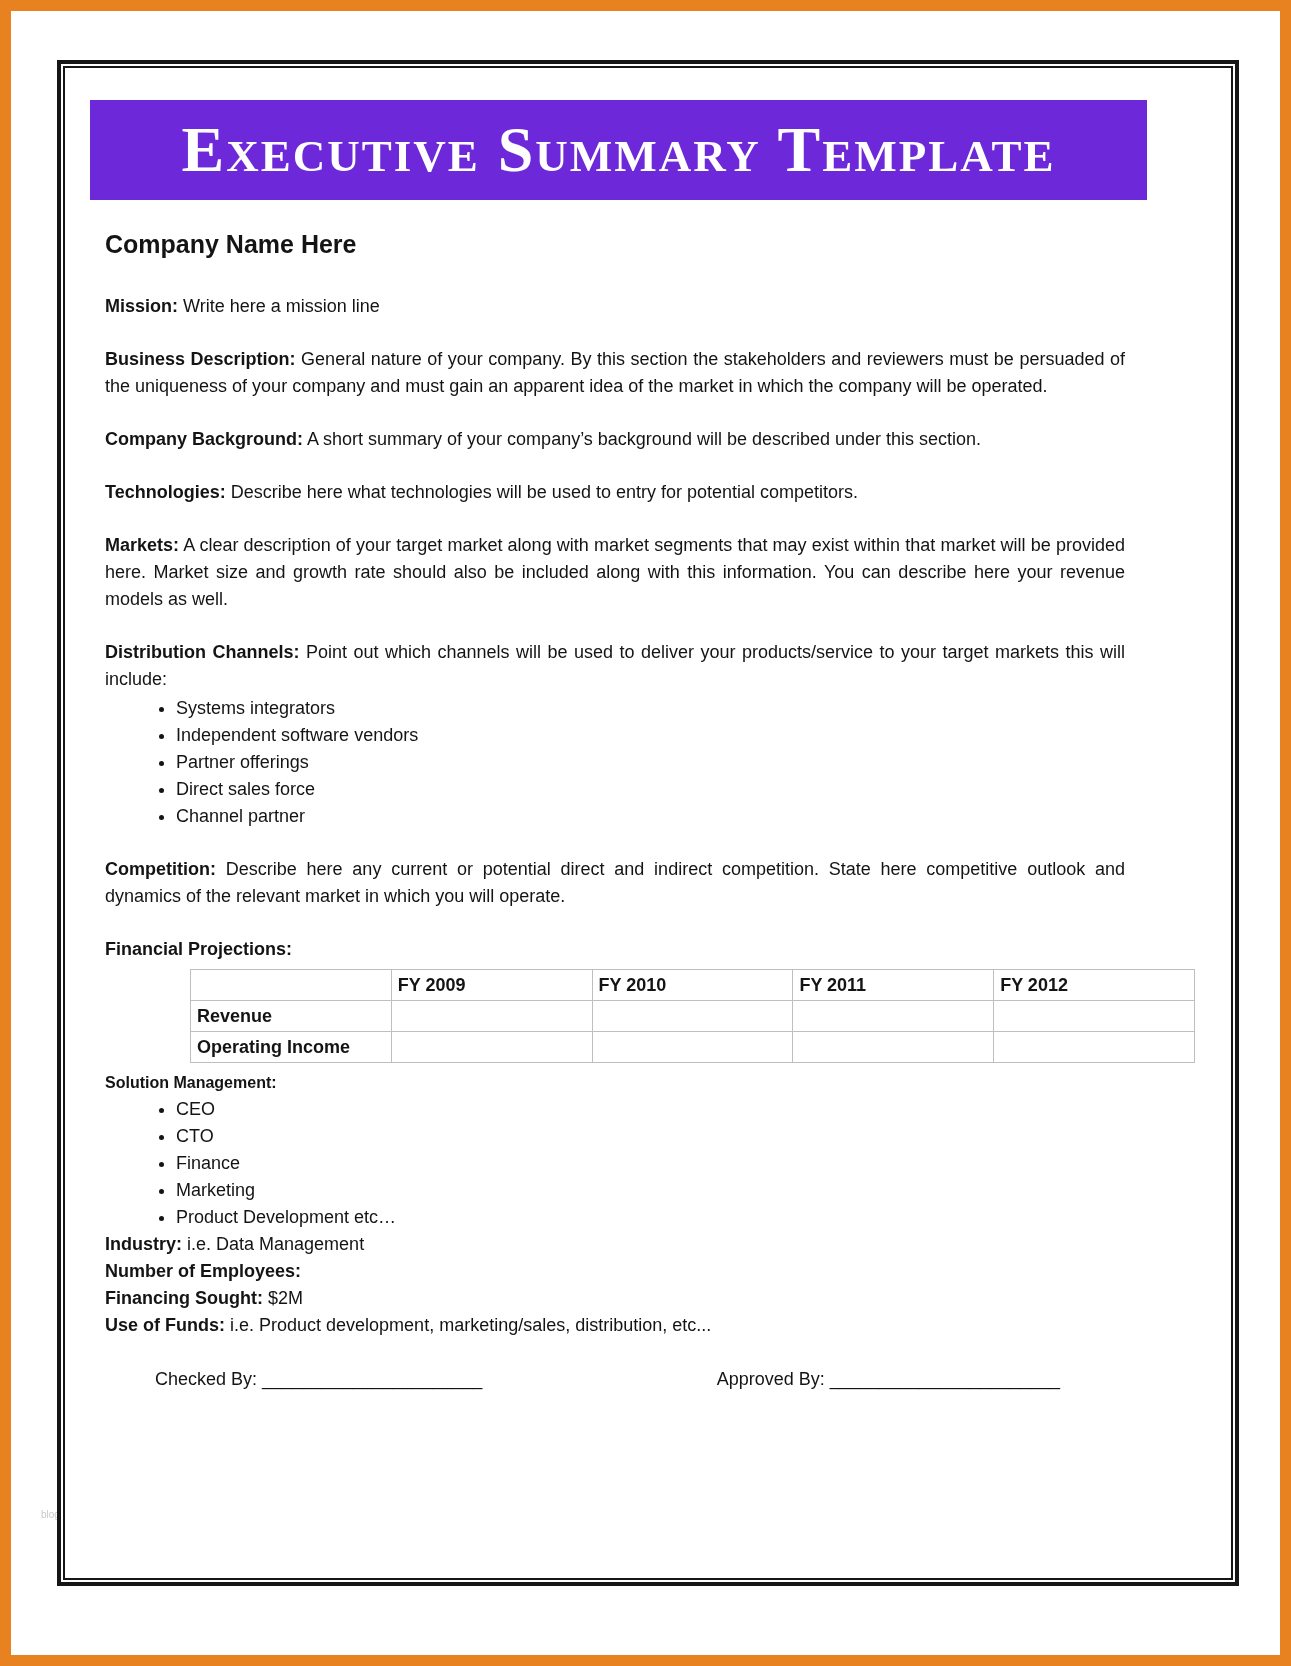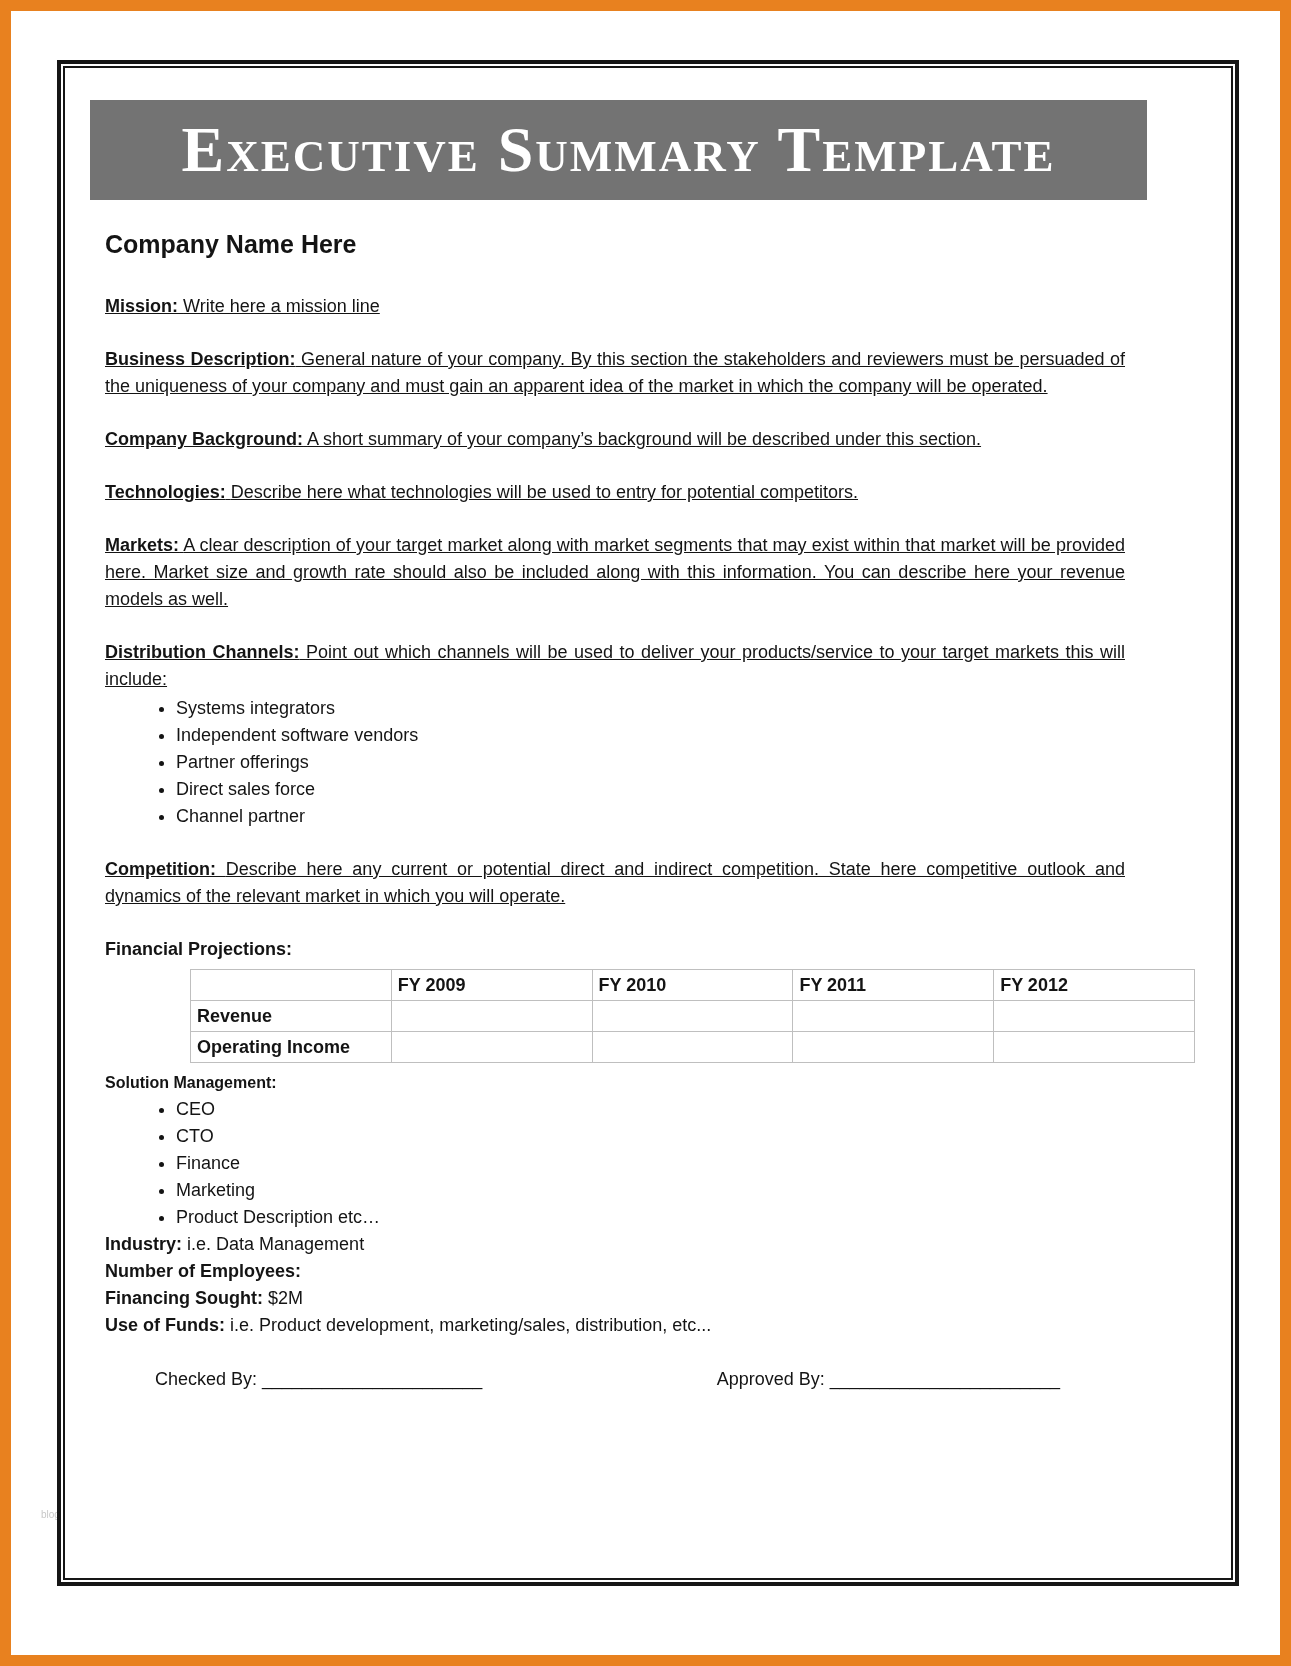--- a/index.html
+++ b/index.html
@@ -21,21 +21,21 @@
   }
   .frame-inner {
     position: absolute;
     left: 2px; top: 2px; right: 2px; bottom: 2px;
     border: 2px solid #161616;
     box-sizing: border-box;
     padding: 32px 106px 0 40px;
     overflow: hidden;
   }
   .header-bar {
-    background: #737373;
+    background: #6d28d9;
     height: 100px;
     line-height: 100px;
     text-align: center;
     margin: 0 -22px 0 -15px;
   }
   .header-title {
     font-family: "Liberation Serif", serif;
     font-variant: small-caps;
     font-weight: bold;
     font-size: 64px;
@@ -46,21 +46,20 @@
   .company-name {
     font-size: 25px;
     font-weight: bold;
     margin: 30px 0 34px 0;
   }
   .para {
     font-size: 18px;
     line-height: 27px;
     text-align: justify;
     margin: 12px 0 26px 0;
-    text-decoration: underline;
   }
   .para.tight { margin-bottom: 2px; }
   .lbl { font-weight: bold; }
   ul.bullets {
     margin: 0 0 26px 52px;
     padding-left: 19px;
     list-style: disc;
   }
   ul.bullets li {
     font-size: 18px;
@@ -202,21 +201,21 @@
       </tbody>
         </table>
 
       <div class="sm-label">Solution Management:</div>
 
       <ul class="bullets tight-bottom">
         <li>CEO</li>
         <li>CTO</li>
         <li>Finance</li>
         <li>Marketing</li>
-        <li>Product Description etc…</li>
+        <li>Product Development etc…</li>
       </ul>
 
       <p class="detail">
         <span class="lbl">Industry:</span>
         <span>i.e. Data Management</span>
       </p>
       <p class="detail">
         <span class="lbl">Number of Employees:</span>
         <span></span>
       </p>

